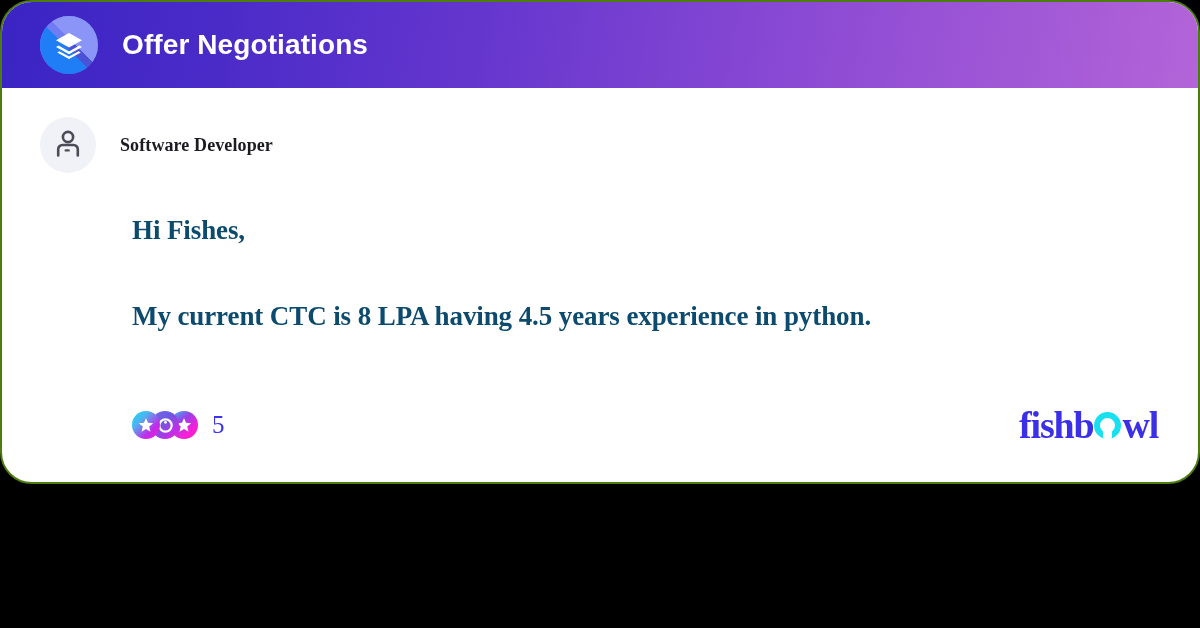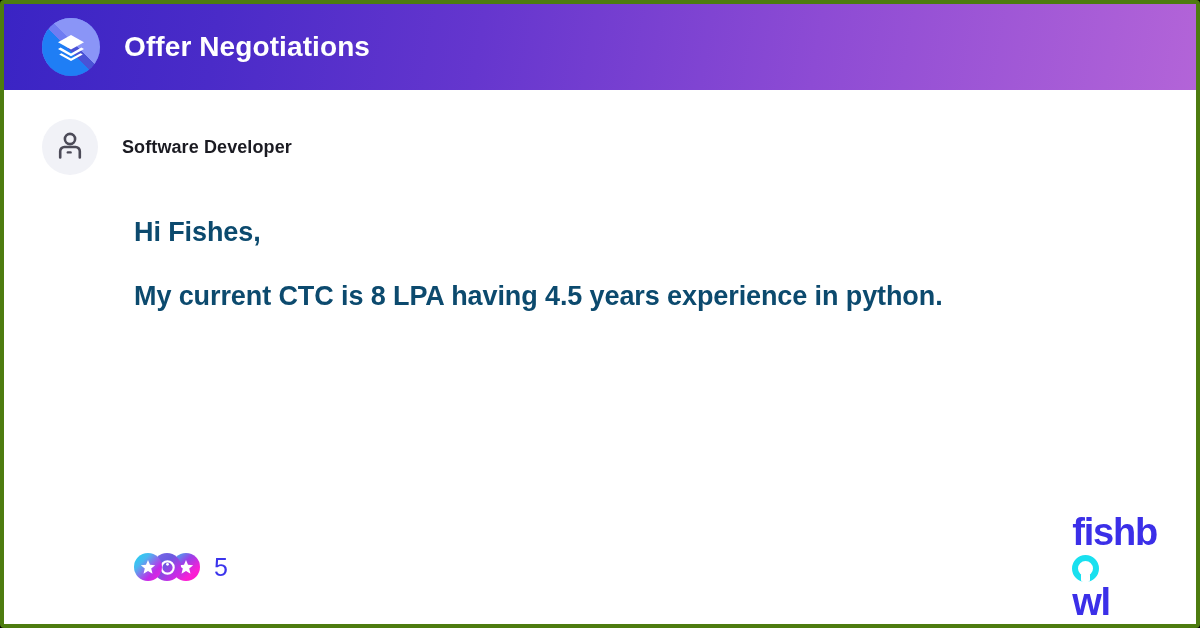--- a/index.html
+++ b/index.html
@@ -14,25 +14,25 @@
   body {
     font-family: "Liberation Sans", sans-serif;
     -webkit-font-smoothing: antialiased;
   }
 
   .card {
     position: absolute;
     left: 0;
     top: 0;
     width: 1200px;
-    height: 628px;
+    height: 484px;
     box-sizing: border-box;
     background: #ffffff;
-    border: 4px solid #4d7c0f;
-    border-radius: 4px;
+    border: 2px solid #4d7c0f;
+    border-radius: 32px;
     overflow: hidden;
     display: flex;
     flex-direction: column;
   }
 
   
   .header {
     position: relative;
     height: 86px;
     flex: 0 0 86px;
@@ -84,20 +84,21 @@
     font-weight: bold;
     letter-spacing: 0.1px;
     white-space: nowrap;
   }
 
   
   .body {
     position: relative;
     flex: 1 1 auto;
     padding: 0;
+    font-family: Liberation Serif, serif;
   }
 
   .author-row {
     display: flex;
     align-items: center;
     padding: 29px 0 0 38px;
   }
   .avatar {
     width: 56px;
     height: 56px;
@@ -120,21 +121,21 @@
     padding: 40px 60px 0 130px;
   }
   .post-line {
     font-size: 27px;
     font-weight: bold;
     color: #0c4a6e;
     line-height: 1.32;
     letter-spacing: -0.1px;
   }
   .post-line.gap {
-    margin-top: 28px;
+    margin-top: 50px;
   }
 
   
   .footer {
     position: absolute;
     left: 0;
     right: 0;
     bottom: 34px;
     height: 46px;
     display: flex;
@@ -176,21 +177,20 @@
     letter-spacing: 0.3px;
   }
 
   .brand {
     display: flex;
     align-items: baseline;
     font-size: 38px;
     font-weight: bold;
     color: #3b2fe8;
     letter-spacing: -1.2px;
-    flex-direction: column;
   }
   .brand .seg { display: inline-block; }
   .brand .o-ring {
     display: inline-block;
     position: relative;
     width: 27px;
     height: 27px;
     margin: 0 1px;
     transform: translateY(1px);
   }

